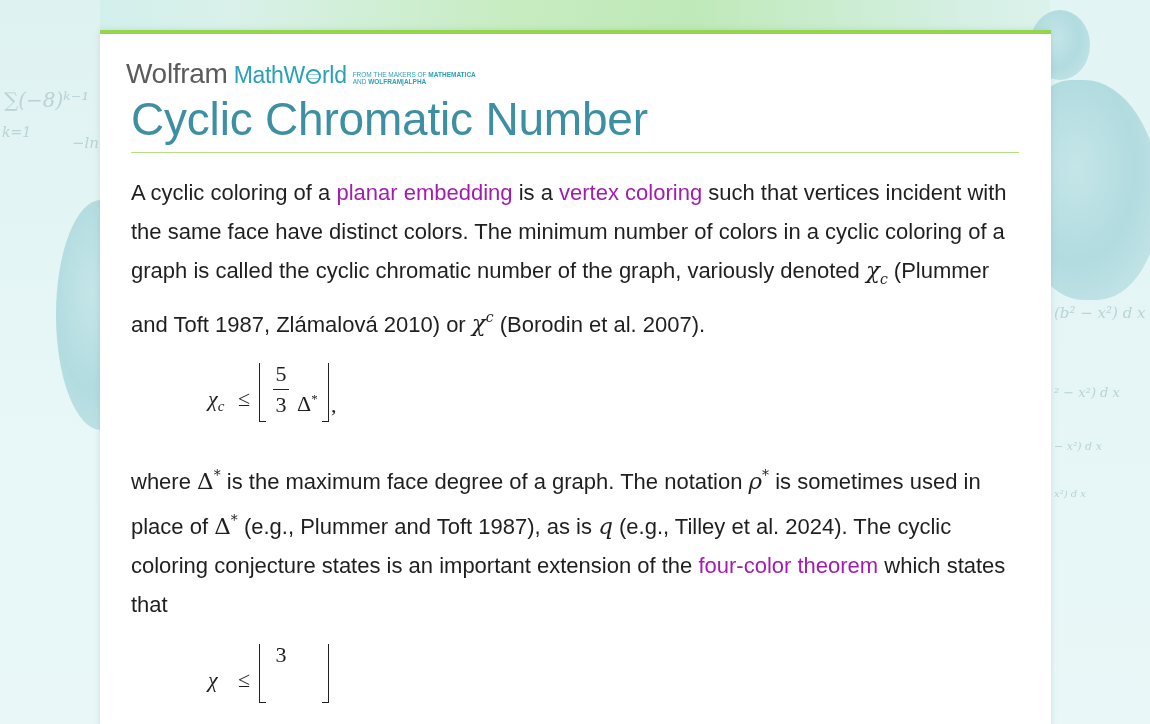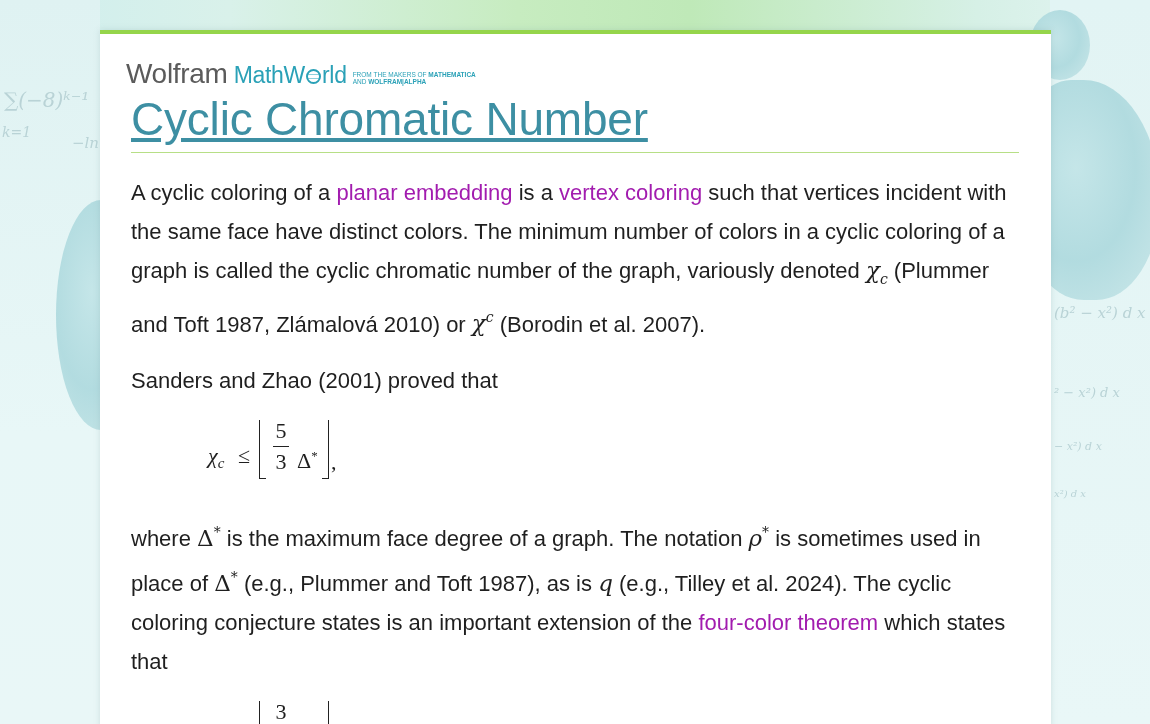--- a/index.html
+++ b/index.html
@@ -41,21 +41,21 @@
       border: 2px solid #2aa1b7; box-sizing: border-box; vertical-align: -1px; margin: 0 1px;
       background: repeating-linear-gradient(0deg, transparent 0 3px, #8fd0dc 3px 4px);
     }
     .brand-tag {
       margin-left: 6px; font-size: 6.5px; line-height: 7px; color: #2aa1b7; display: flex; flex-direction: column;
       position: relative; top: -6px;
     }
     .brand-tag b { font-weight: bold; }
     .page-title {
       position: absolute; left: 31px; top: 58px; margin: 0;
-      font-size: 46px; font-weight: normal; color: #3d8fa3; letter-spacing: -0.2px; text-decoration: underline;
+      font-size: 46px; font-weight: normal; color: #3d8fa3; letter-spacing: -0.2px;
     }
     .title-rule {
       position: absolute; left: 31px; top: 118px; width: 888px; height: 1px; background: #b7df86;
     }
     .content {
       position: absolute; left: 31px; top: 139px; width: 895px;
       font-size: 22px; line-height: 39px; color: #1f1f1f;
     }
     .content p { margin: 0 0 18px 0; }
     a.link { color: #a21caf; text-decoration: none; }
@@ -113,21 +113,20 @@
       <span><span>AND </span><b>WOLFRAM|ALPHA</b></span>
     </span>
   </a>
 
   <h1 class="page-title">Cyclic Chromatic Number</h1>
   <div class="title-rule"></div>
 
   <div class="content">
     <p><span>A cyclic coloring of a </span><a class="link">planar embedding</a><span> is a </span><a class="link">vertex coloring</a><span> such that vertices incident with the same face have distinct colors. The minimum number of colors in a cyclic coloring of a graph is called the cyclic chromatic number of the graph, variously denoted </span><span class="math"><span>χ</span><sub>c</sub></span><span> (Plummer and Toft 1987, Zlámalová 2010) or </span><span class="math"><span>χ</span><sup>c</sup></span><span> (Borodin </span><span class="italic">et al.</span><span> 2007).</span></p>
 
-    <p><span>Sanders and Zhao (2001) proved that</span></p>
 
     <div class="eq">
       <span class="lhs"><span>χ</span><sub>c</sub></span>
       <span class="leq">≤</span>
       <span class="floor">
         <span class="lb"></span>
         <span class="frac">
           <span class="num">5</span>
           <span class="bar"></span>
           <span class="den">3</span>

